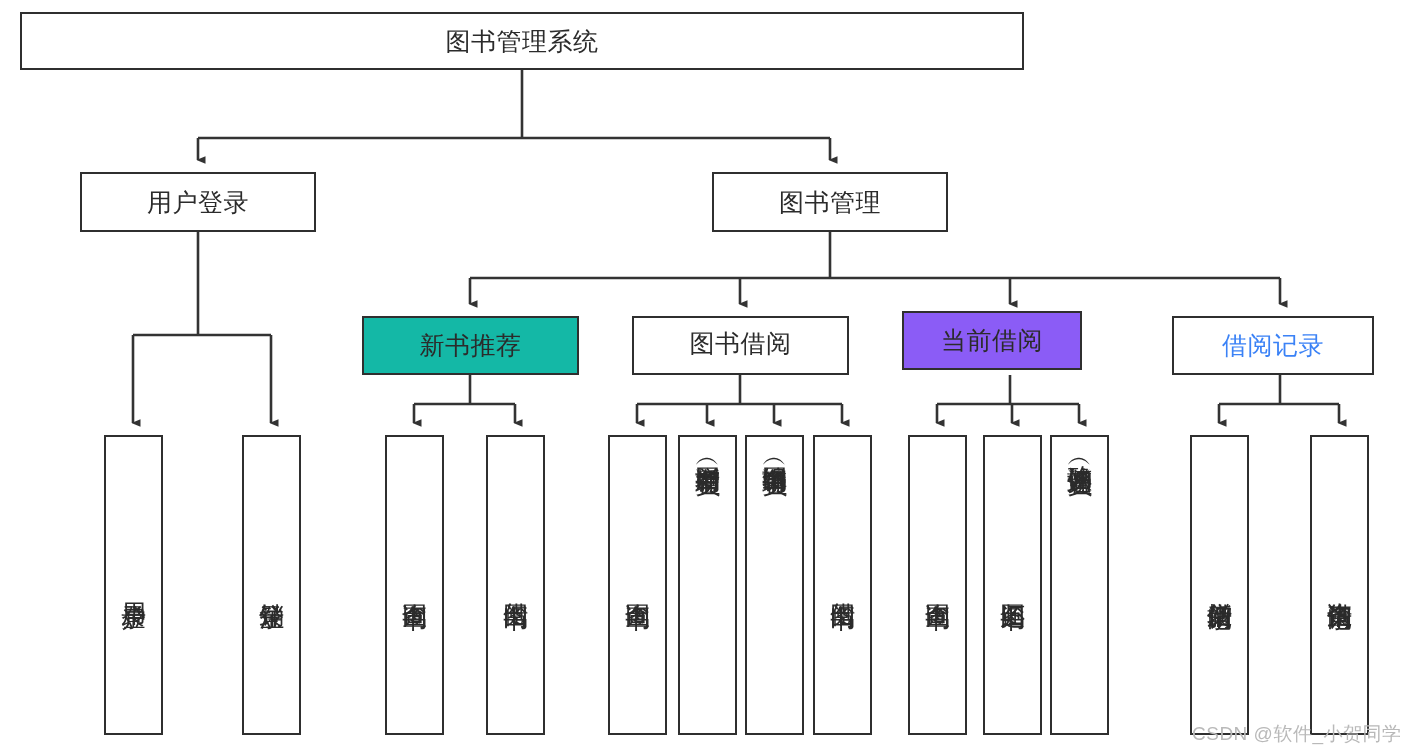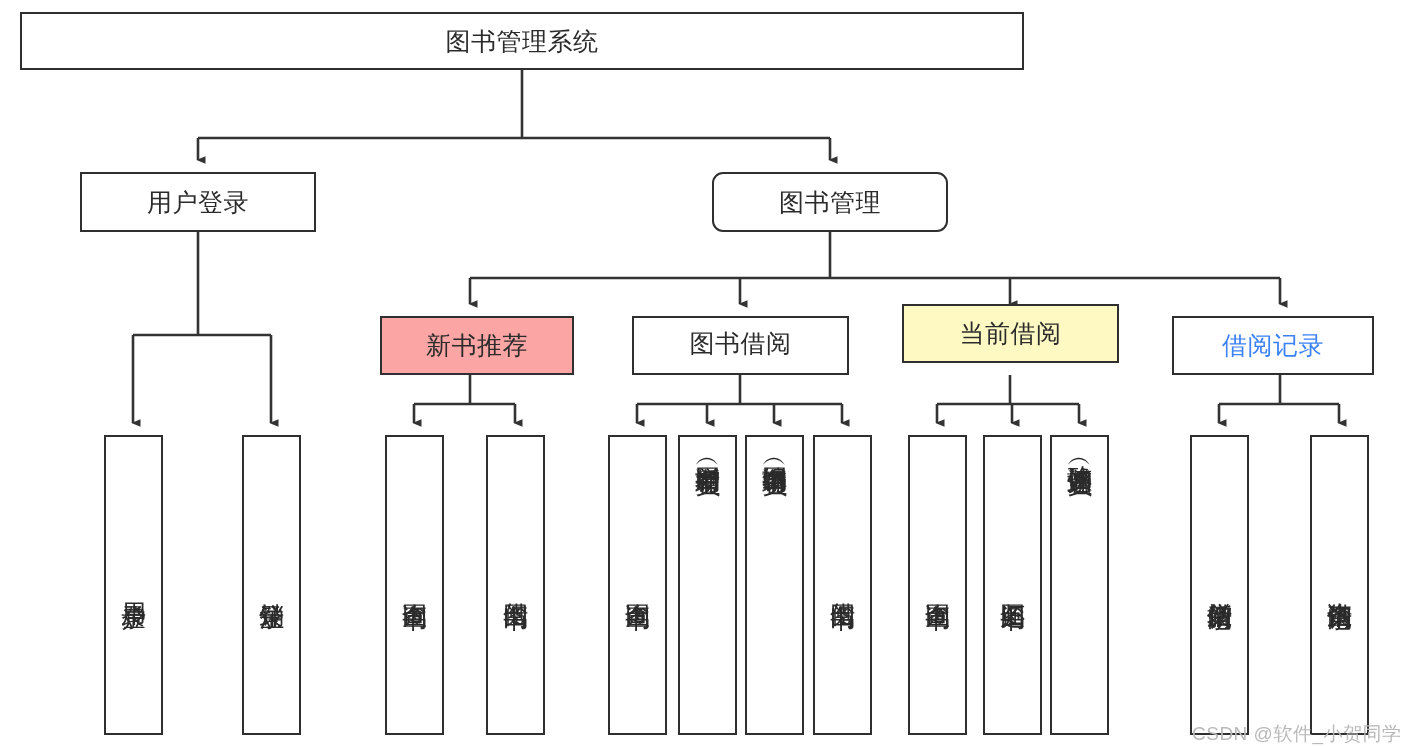--- a/index.html
+++ b/index.html
@@ -133,31 +133,31 @@
     </g>
   </svg>
 
   <div class="node root horizontal" style="left: 20px; top: 12px; width: 1004px; height: 58px; border-color: rgb(47, 47, 47); background: rgb(255, 255, 255); color: rgb(43, 43, 43);">
     <span class="node-label">图书管理系统</span>
   </div>
 
   <div class="node horizontal" style="left: 80px; top: 172px; width: 236px; height: 60px; border-color: rgb(47, 47, 47); background: rgb(255, 255, 255); color: rgb(43, 43, 43);">
     <span class="node-label">用户登录</span>
   </div>
-  <div class="node horizontal" style="left: 712px; top: 172px; width: 236px; height: 60px; border-color: rgb(47, 47, 47); background: rgb(255, 255, 255); color: rgb(43, 43, 43); border-radius: 11px;">
+  <div class="node horizontal" style="left: 712px; top: 172px; width: 236px; height: 60px; border-color: rgb(47, 47, 47); background: rgb(255, 255, 255); color: rgb(43, 43, 43);">
     <span class="node-label">图书管理</span>
   </div>
 
-  <div class="node horizontal" style="left: 380px; top: 316px; width: 194px; height: 59px; border-color: rgb(47, 47, 47); background: #fca5a5; color: rgb(43, 43, 43);">
+  <div class="node horizontal" style="left: 362px; top: 316px; width: 217px; height: 59px; border-color: rgb(47, 47, 47); background: #14b8a6; color: rgb(43, 43, 43);">
     <span class="node-label">新书推荐</span>
   </div>
   <div class="node horizontal" style="left: 632px; top: 316px; width: 217px; height: 59px; border-color: rgb(47, 47, 47); background: rgb(255, 255, 255); color: rgb(43, 43, 43); font-family: Liberation Mono, monospace;">
     <span class="node-label">图书借阅</span>
   </div>
-  <div class="node horizontal" style="left: 902px; top: 304px; width: 217px; height: 59px; border-color: rgb(47, 47, 47); background: #fef9c3; color: rgb(43, 43, 43);">
+  <div class="node horizontal" style="left: 902px; top: 311px; width: 180px; height: 59px; border-color: rgb(47, 47, 47); background: #8b5cf6; color: rgb(43, 43, 43);">
     <span class="node-label">当前借阅</span>
   </div>
   <div class="node horizontal" style="left: 1172px; top: 316px; width: 202px; height: 59px; border-color: rgb(47, 47, 47); background: rgb(255, 255, 255); color: #3b82f6;">
     <span class="node-label">借阅记录</span>
   </div>
 
   <div class="node vertical centered" style="left: 104px; top: 435px; width: 59px; height: 300px; border-color: rgb(47, 47, 47); background: rgb(255, 255, 255); color: rgb(43, 43, 43);">
     <span class="node-label">用户登录</span>
   </div>
   <div class="node vertical centered" style="left: 242px; top: 435px; width: 59px; height: 300px; border-color: rgb(47, 47, 47); background: rgb(255, 255, 255); color: rgb(43, 43, 43);">

